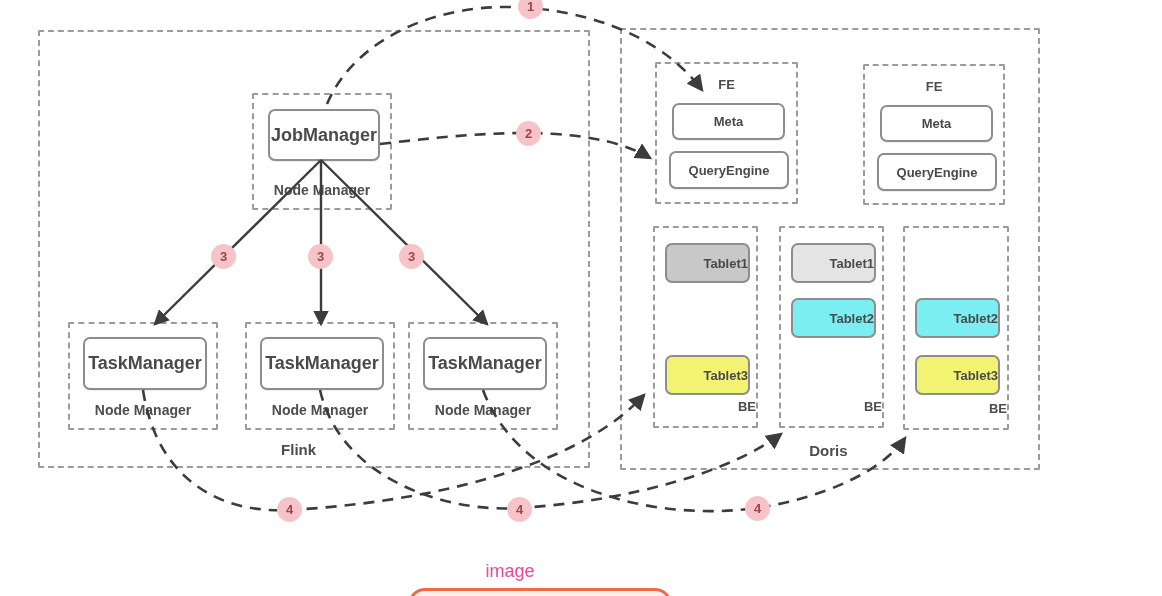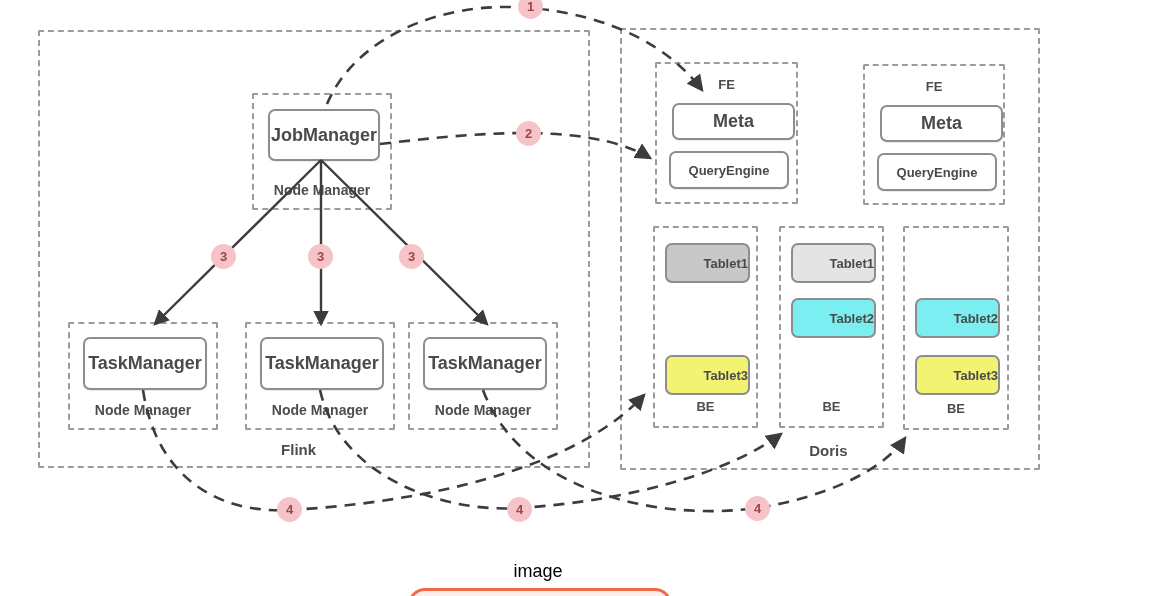--- a/index.html
+++ b/index.html
@@ -64,29 +64,29 @@
 
   
   .doris-box   { left: 620px; top: 28px;  width: 420px; height: 442px; }
   .doris-box .cluster-label { left: 45%; bottom: 9px; }
   .fe-group-1  { left: 655px; top: 62px;  width: 143px; height: 142px; }
   .fe-group-2  { left: 863px; top: 64px;  width: 142px; height: 141px; }
   .fe-title {
     position: absolute; top: 13px; left: 0; right: 0;
     text-align: center; font-weight: bold; font-size: 13px; color: #4d4d4d;
   }
-  .meta-node   { left: 15px; top: 39px; width: 123px; height: 37px; font-size: 18px; }
+  .meta-node   { left: 15px; top: 39px; width: 113px; height: 37px; font-size: 13px; }
   .qe-node     { left: 12px; top: 87px; width: 120px; height: 38px; font-size: 13px; }
 
   .be-group-1  { left: 653px; top: 226px; width: 105px; height: 202px; }
   .be-group-2  { left: 779px; top: 226px; width: 105px; height: 202px; }
   .be-group-3  { left: 903px; top: 226px; width: 106px; height: 204px; }
   .be-title {
     position: absolute; bottom: 12px; left: 0; right: 0;
-    text-align: center; font-weight: bold; font-size: 13px; color: #4d4d4d;
+    text-align: right; font-weight: bold; font-size: 13px; color: #4d4d4d;
   }
   .tablet {
     position: absolute;
     left: 10px; width: 85px; height: 40px;
     border: 2px solid #8d8d8d;
     border-radius: 7px;
     display: flex; align-items: center; justify-content: flex-end;
     font-weight: bold; font-size: 13px; color: #4a4a4a;
   }
   .slot1 { top: 15px; }
@@ -133,22 +133,21 @@
     font-weight: bold;
     color: rgba(197,197,197,0.9);
     letter-spacing: 2px;
     white-space: nowrap;
   }
   .caption {
     position: absolute;
     left: 0; top: 561px; width: 1020px;
     text-align: center;
     font-size: 18px;
-    color: #000000;
-    margin-left: 28px;
+    color: #ec4899;
   }
   .expand-button {
     position: absolute;
     left: 408px; top: 588px;
     width: 264px; height: 34px;
     border: 3px solid #ee6a4b;
     background: #fdf0ec;
     border-radius: 17px;
   }
 </style>

